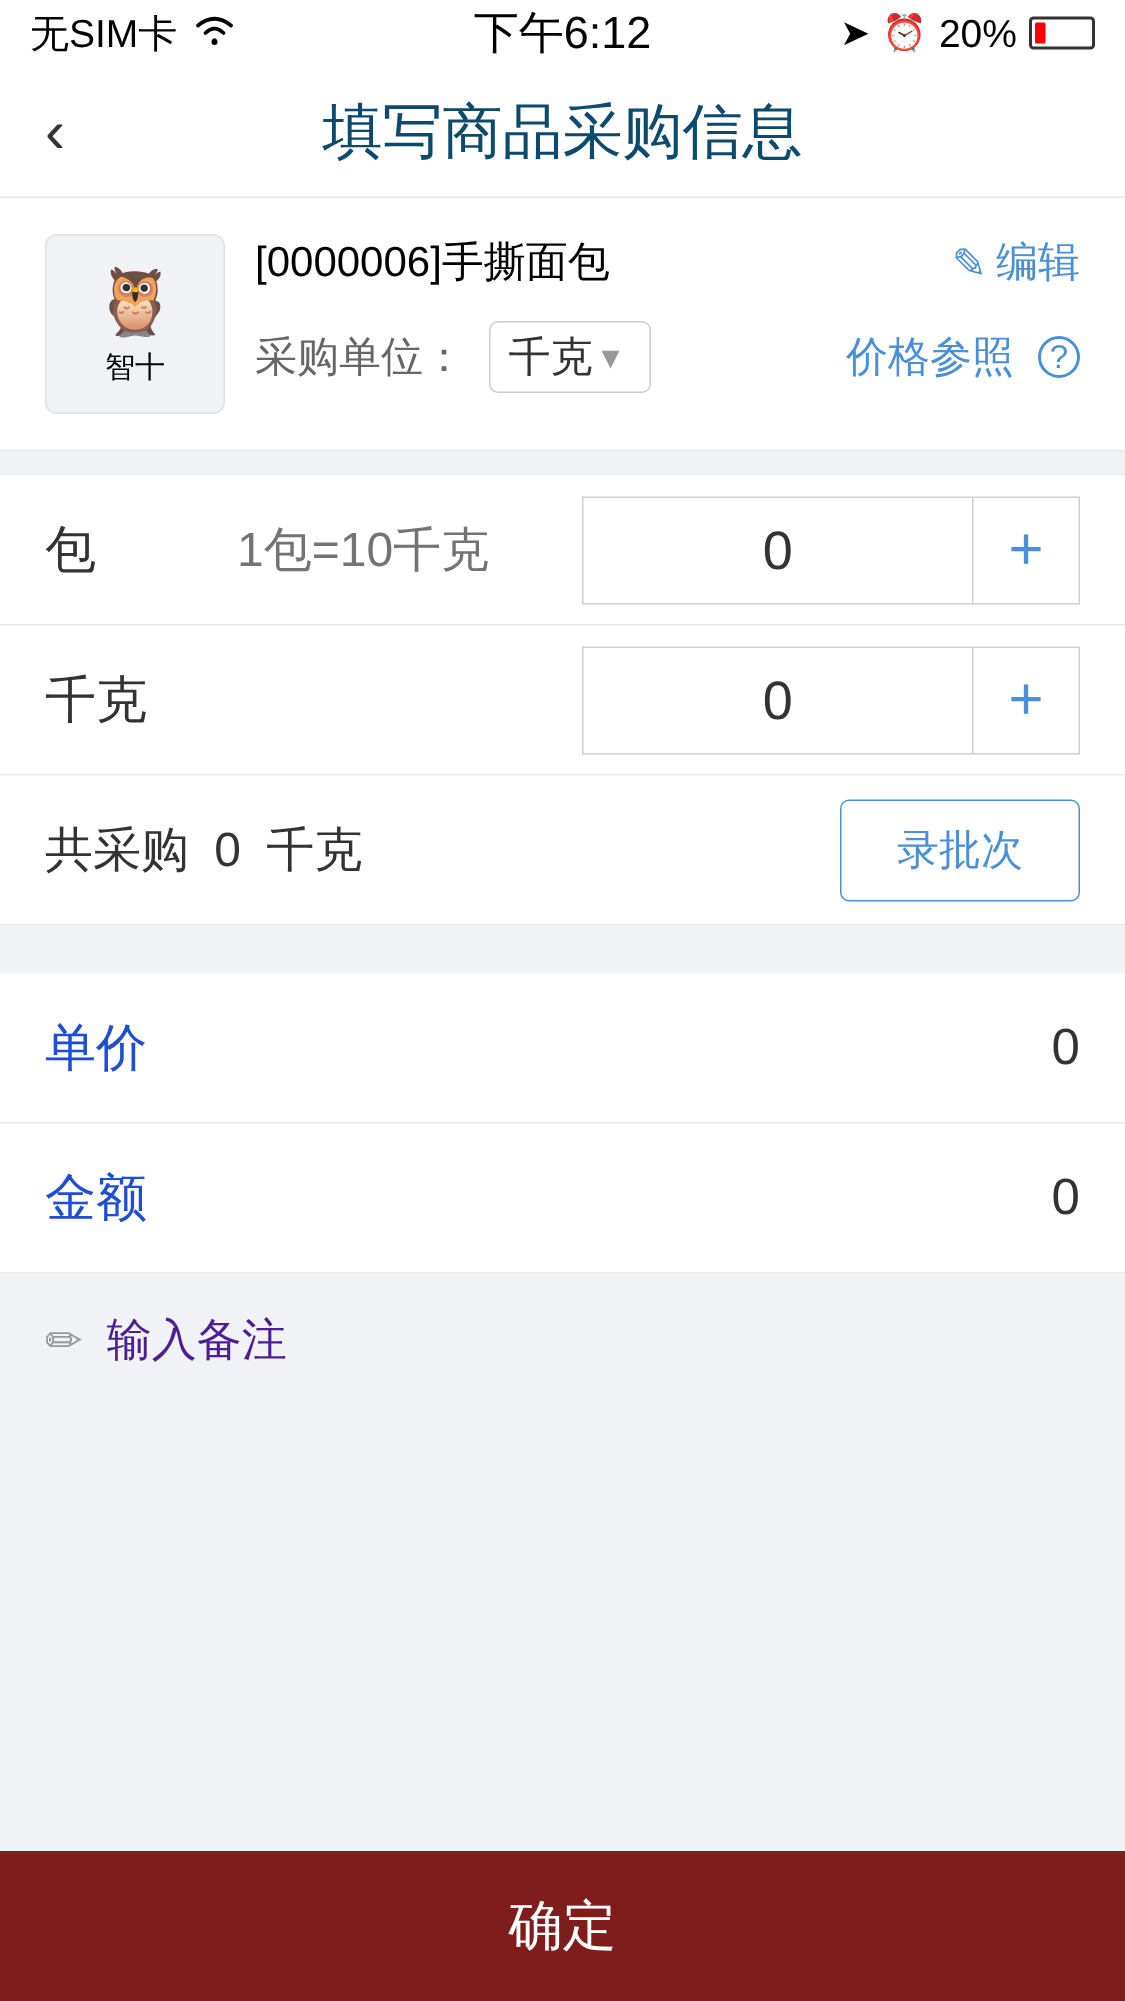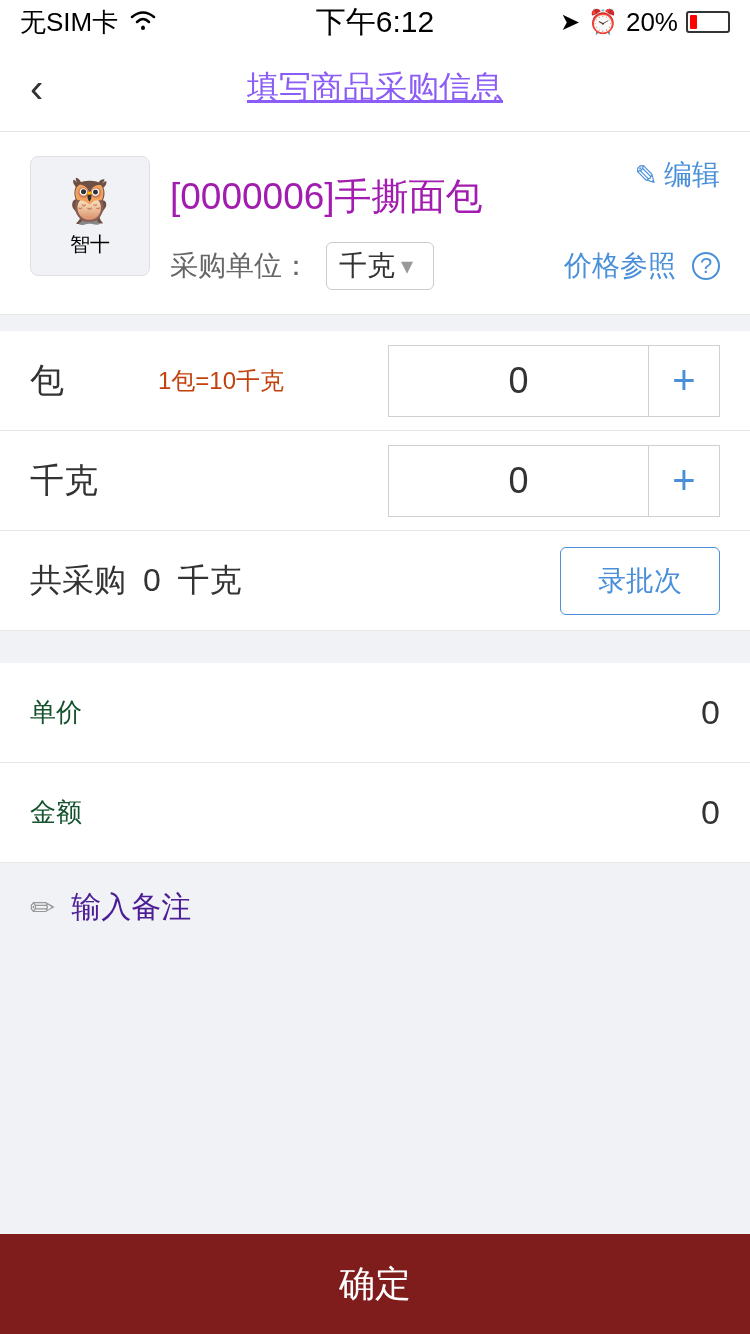--- a/index.html
+++ b/index.html
@@ -74,24 +74,23 @@
     }
     .nav-back {
       position: absolute;
       left: 30px;
       font-size: 40px;
       color: #333;
       cursor: pointer;
       line-height: 1;
     }
     .nav-title {
-      font-size: 32px;
+      font-size: 40px;
       font-weight: 500;
-      color: #8b5cf6;
-      text-decoration: underline;
+      color: #0c4a6e;
     }
 
     
     .product-card {
       background: #fff;
       padding: 24px 30px;
       display: flex;
       align-items: flex-start;
       gap: 20px;
       border-bottom: 1px solid #e5e5e5;
@@ -120,24 +119,23 @@
     .product-info {
       flex: 1;
     }
     .product-header {
       display: flex;
       justify-content: space-between;
       align-items: flex-start;
       margin-bottom: 20px;
     }
     .product-name {
-      font-size: 37px;
-      color: #a21caf;
+      font-size: 28px;
+      color: #000000;
       font-weight: 500;
-      margin-top: 16px;
     }
     .edit-btn {
       color: #4a90d9;
       font-size: 28px;
       display: flex;
       align-items: center;
       gap: 6px;
     }
     .product-unit {
       display: flex;
@@ -196,22 +194,22 @@
       padding: 0 30px;
       height: 100px;
       border-bottom: 1px solid #e8e8e8;
     }
     .input-row-label {
       font-size: 34px;
       color: #333;
       min-width: 120px;
     }
     .input-row-sublabel {
-      font-size: 24px;
-      color: #c2410c;
+      font-size: 32px;
+      color: #737373;
       margin-left: 8px;
     }
     .input-row-right {
       margin-left: auto;
       display: flex;
       align-items: center;
       gap: 0;
     }
     .input-number-box {
       width: 260px;
@@ -272,22 +270,22 @@
       margin-top: 16px;
     }
     .detail-row {
       display: flex;
       align-items: center;
       padding: 0 30px;
       height: 100px;
       border-bottom: 1px solid #e8e8e8;
     }
     .detail-label {
-      font-size: 26px;
-      color: #14532d;
+      font-size: 34px;
+      color: #1d4ed8;
     }
     .detail-value {
       margin-left: auto;
       font-size: 34px;
       color: #333;
     }
 
     
     .remark-section {
       background: #f0f2f5;

